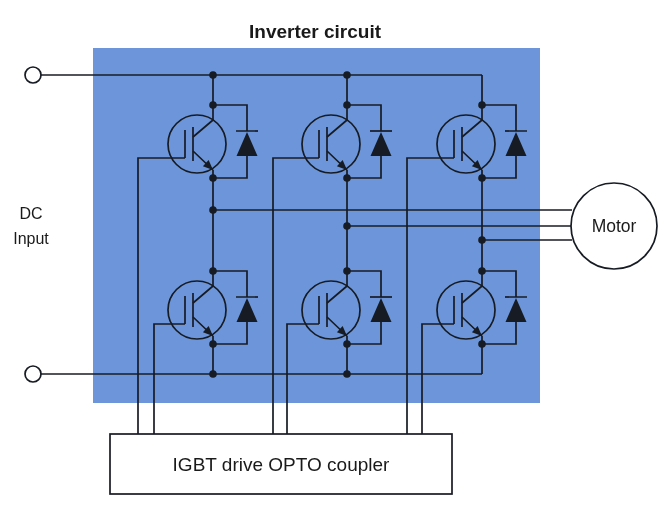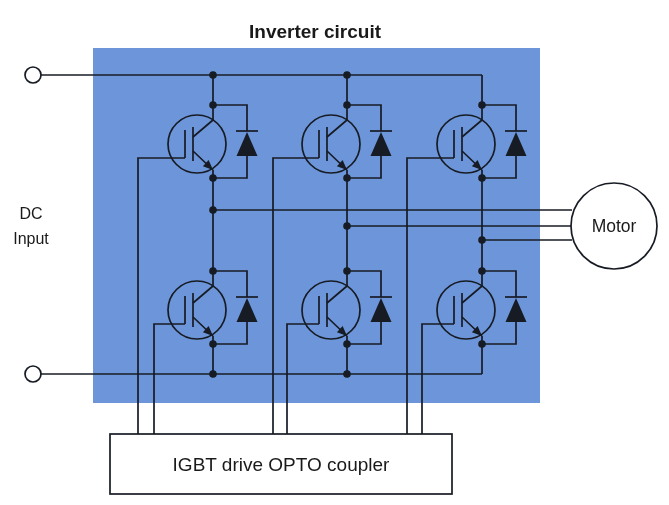--- a/index.html
+++ b/index.html
@@ -7,20 +7,21 @@
     padding: 0;
     background: #ffffff;
     font-family: "Liberation Sans", sans-serif;
   }
   .stage {
     position: relative;
     width: 669px;
     height: 505px;
     background: #ffffff;
     overflow: hidden;
+    border-radius: 15px;
   }
   svg { display: block; }
   .wire {
     stroke: #171b24;
     stroke-width: 1.7;
     fill: none;
   }
   .component-outline {
     stroke: #171b24;
     stroke-width: 1.7;

